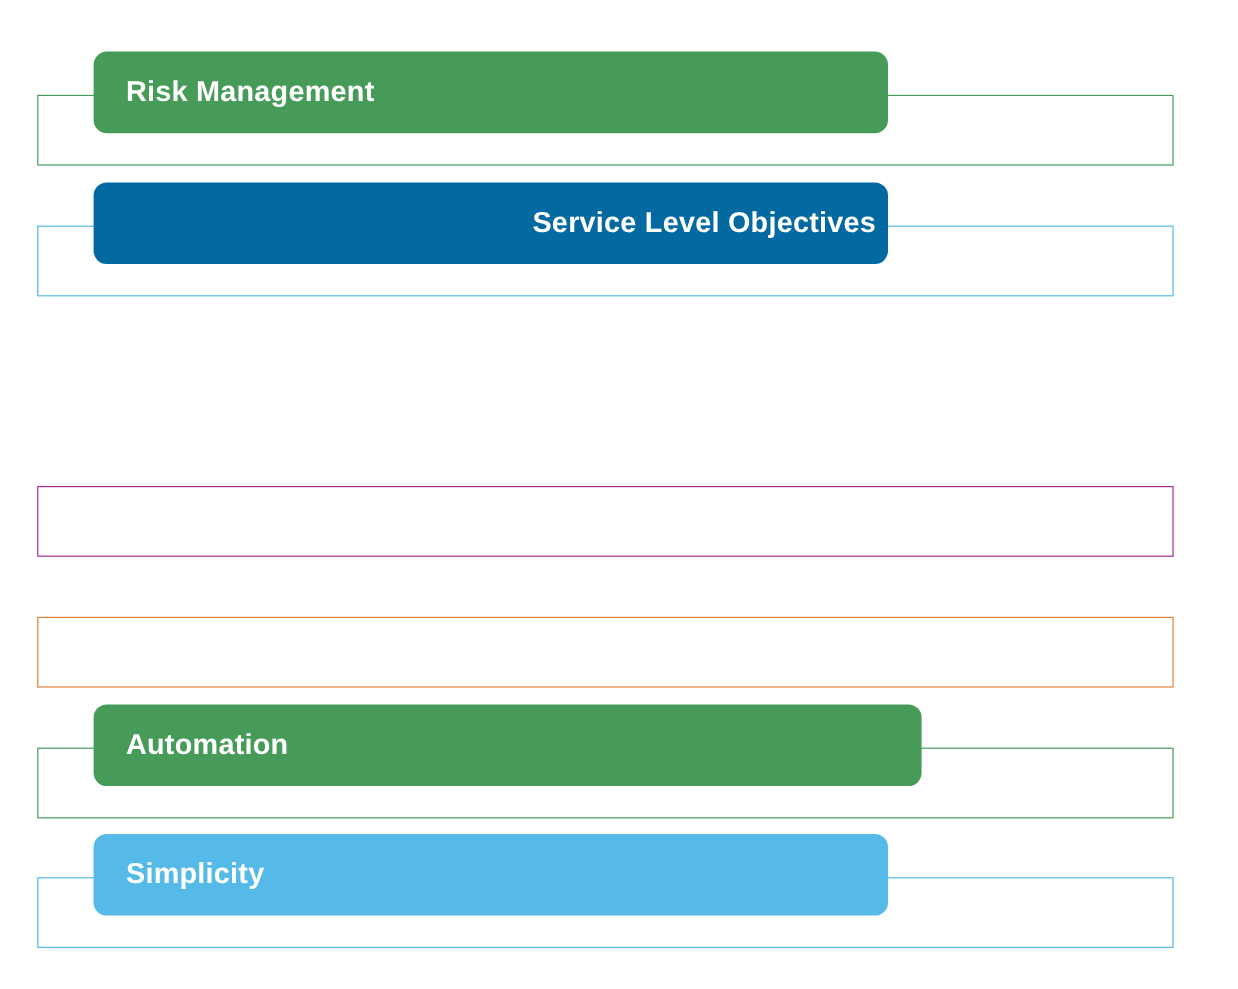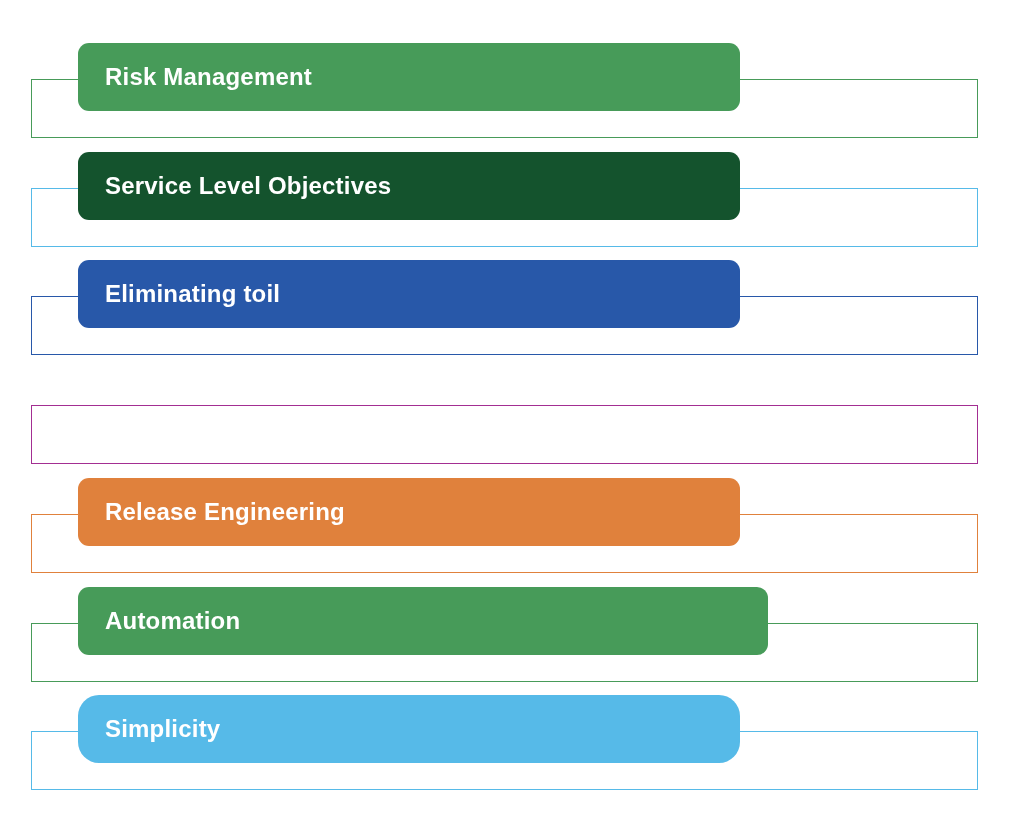--- a/index.html
+++ b/index.html
@@ -62,49 +62,40 @@
 <div class="diagram">
   <div class="item" style="top: 43px;">
     <div class="tray" style="border-color: rgb(71, 155, 89);"></div>
     <div class="bar" style="background: rgb(71, 155, 89);">
       <div class="label">Risk Management</div>
     </div>
   </div>
 
   <div class="item" style="top: 152px;">
     <div class="tray" style="border-color: rgb(86, 186, 232);"></div>
-    <div class="bar" style="background: #14532d;">
+    <div class="bar" style="background: #0369a1; text-align: right;">
       <div class="label">Service Level Objectives</div>
     </div>
   </div>
 
-  <div class="item" style="top: 260px;">
-    <div class="tray" style="border-color: rgb(40, 88, 169);"></div>
-    <div class="bar" style="background: rgb(40, 88, 169);">
-      <div class="label">Eliminating toil</div>
-    </div>
-  </div>
 
   <div class="item" style="top: 369px;">
     <div class="tray" style="border-color: rgb(163, 46, 146);"></div>
   </div>
 
   <div class="item" style="top: 478px;">
     <div class="tray" style="border-color: rgb(224, 129, 60);"></div>
-    <div class="bar" style="background: rgb(224, 129, 60);">
-      <div class="label">Release Engineering</div>
-    </div>
   </div>
 
   <div class="item" style="top: 587px;">
     <div class="tray" style="border-color: rgb(71, 155, 89);"></div>
     <div class="bar" style="background: rgb(71, 155, 89); padding-left: 28px;">
       <div class="label">Automation</div>
     </div>
   </div>
 
   <div class="item" style="top: 695px;">
     <div class="tray" style="border-color: rgb(86, 186, 232);"></div>
-    <div class="bar" style="background: rgb(86, 186, 232); border-radius: 21px;">
+    <div class="bar" style="background: rgb(86, 186, 232);">
       <div class="label">Simplicity</div>
     </div>
   </div>
 </div>
 
 </body></html>

